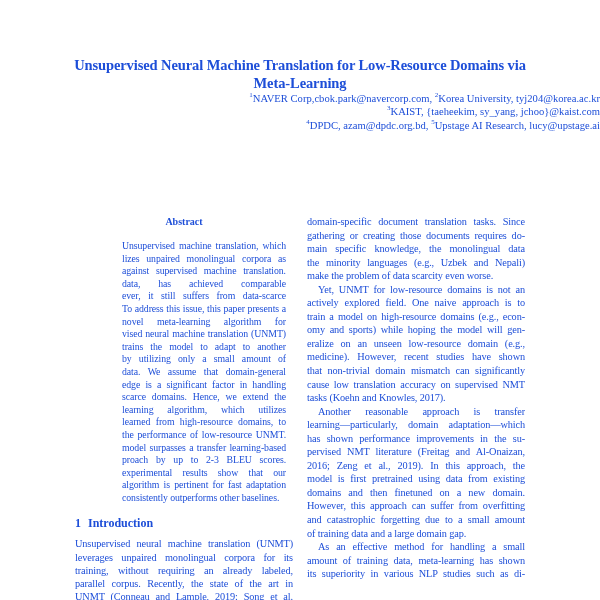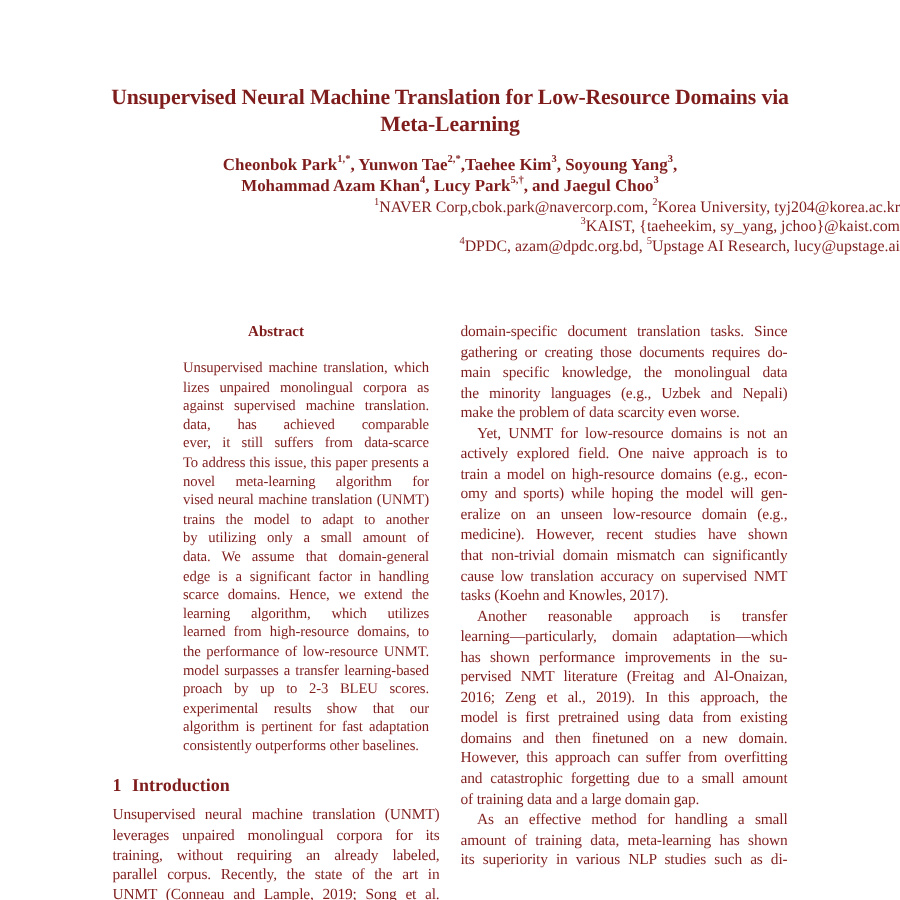--- a/index.html
+++ b/index.html
@@ -2,21 +2,21 @@
 <html><head>
 <meta charset="utf-8">
 <style>
   html,body { margin:0; padding:0; background:#ffffff; }
   .page {
     position:relative;
     width:600px; height:600px;
     background:#ffffff;
     overflow:hidden;
     font-family:"Liberation Serif","DejaVu Serif",serif;
-    color:#7f1d1d;
+    color:#1d4ed8;
   }
   .title {
     margin:57px 0 0 0;
     text-align:center;
     font-size:14.5px;
     font-weight:bold;
     line-height:17.5px;
     letter-spacing:-0.1px;
   }
   .title .tline { display:block; white-space:nowrap; }
@@ -87,24 +87,20 @@
 </head>
 <body>
 
 <div class="page">
 
   <h1 class="title">
     <span class="tline">Unsupervised Neural Machine Translation for Low-Resource Domains via</span>
     <span class="tline">Meta-Learning</span>
   </h1>
 
-  <div class="authors">
-      <div class="aline">Cheonbok Park<sup>1,*</sup>, Yunwon Tae<sup>2,*</sup>,Taehee Kim<sup>3</sup>, Soyoung Yang<sup>3</sup>,</div>
-      <div class="aline">Mohammad Azam Khan<sup>4</sup>, Lucy Park<sup>5,†</sup>, and Jaegul Choo<sup>3</sup></div>
-    </div>
 
   <div class="affils">
       <div class="aline"><sup>1</sup>NAVER Corp,cbok.park@navercorp.com, <sup>2</sup>Korea University, tyj204@korea.ac.kr</div>
       <div class="aline"><sup>3</sup>KAIST, {taeheekim, sy_yang, jchoo}@kaist.com</div>
       <div class="aline"><sup>4</sup>DPDC, azam@dpdc.org.bd, <sup>5</sup>Upstage AI Research, lucy@upstage.ai</div>
     </div>
 
   <div class="columns">
 
     <div class="col">

